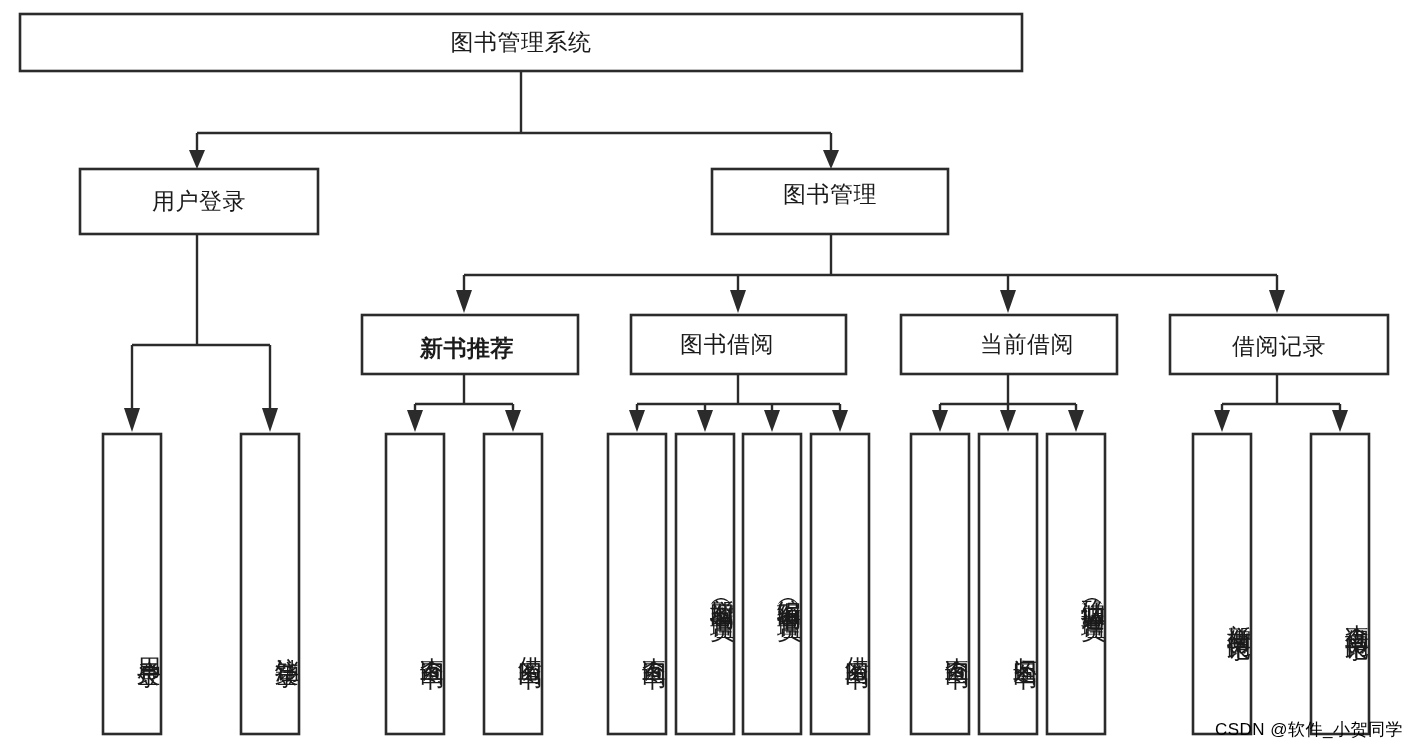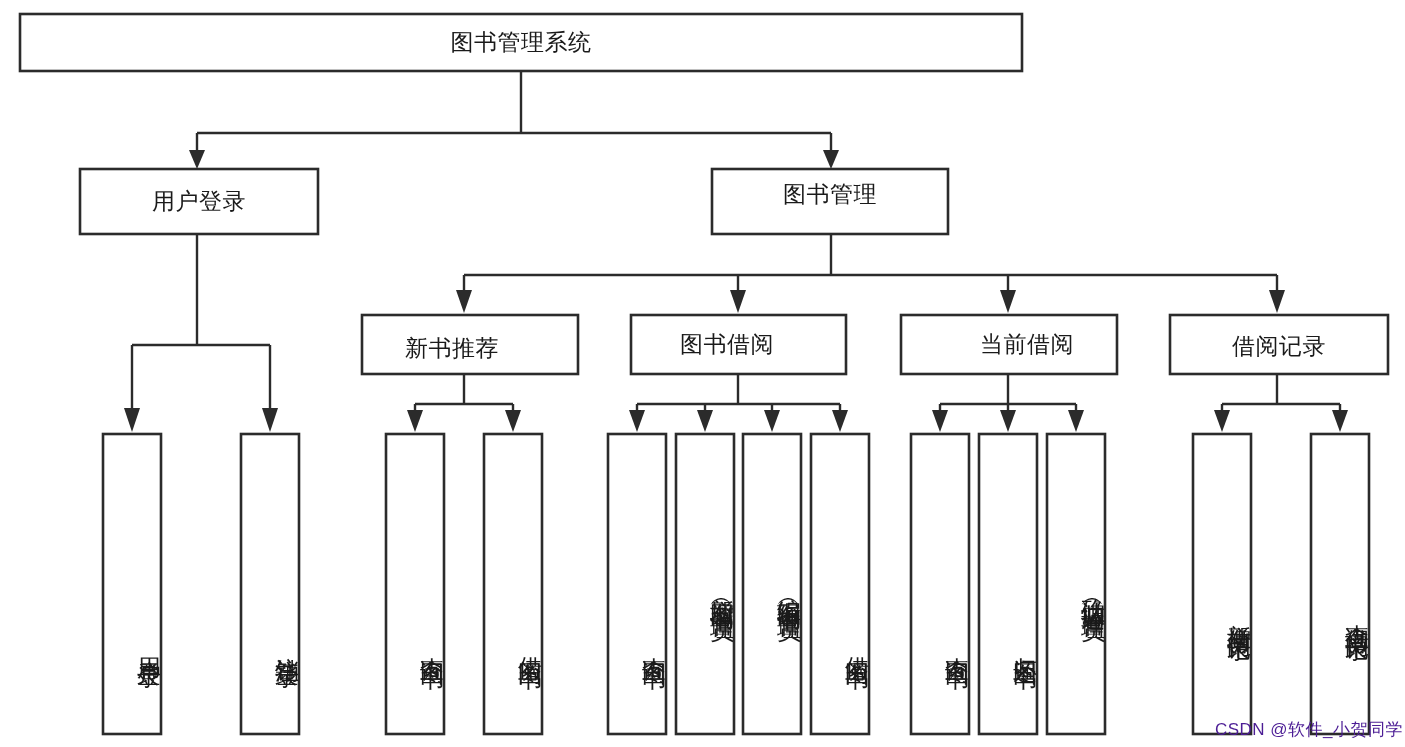--- a/index.html
+++ b/index.html
@@ -71,21 +71,21 @@
     font-size: 24px;
     font-family: "Liberation Sans", "DejaVu Sans", sans-serif;
     letter-spacing: 3px;
     line-height: 1;
     pointer-events: none;
   }
   .watermark {
     position: absolute;
     right: 14px;
     bottom: 6px;
-    color: #4c1d95;
+    color: #000000;
     font-size: 17px;
     font-family: "Liberation Sans", "DejaVu Sans", sans-serif;
     letter-spacing: 0.5px;
     white-space: nowrap;
     pointer-events: none;
   }
 </style>
 </head>
 <body>
 
@@ -191,21 +191,21 @@
 
     <rect class="leaf-box" x="1193" y="434" width="58" height="300"></rect>
     <rect class="leaf-box" x="1311" y="434" width="58" height="300"></rect>
   </svg>
 
   <div class="node-label" style="left:20px; top:14px; width:1002px; height:57px;">图书管理系统</div>
 
   <div class="node-label" style="left:80px; top:169px; width:238px; height:65px;">用户登录</div>
   <div class="node-label" style="left:712px; top:169px; width:236px; height:51px;">图书管理</div>
 
-  <div class="node-label" style="left:344px; top:315px; width:216px; height:68px;">新书推荐</div>
+  <div class="node-label" style="left:359px; top:315px; width:216px; height:68px;font-weight:bold;">新书推荐</div>
   <div class="node-label" style="left:631px; top:315px; width:192px; height:59px;">图书借阅</div>
   <div class="node-label" style="left:901px; top:315px; width:252px; height:59px;">当前借阅</div>
   <div class="node-label" style="left:1170px; top:317px; width:218px; height:59px;">借阅记录</div>
 
   <div class="leaf-label" style="left:103px; top:434px; width:58px; height:300px; padding-top:60px;">用户登录</div>
   <div class="leaf-label" style="left:241px; top:434px; width:58px; height:300px; padding-top:60px;">注销登录</div>
 
   <div class="leaf-label" style="left:386px; top:434px; width:58px; height:300px; padding-top:60px;">查询图书</div>
   <div class="leaf-label" style="left:484px; top:434px; width:58px; height:300px; padding-top:60px;">借阅图书</div>
 

